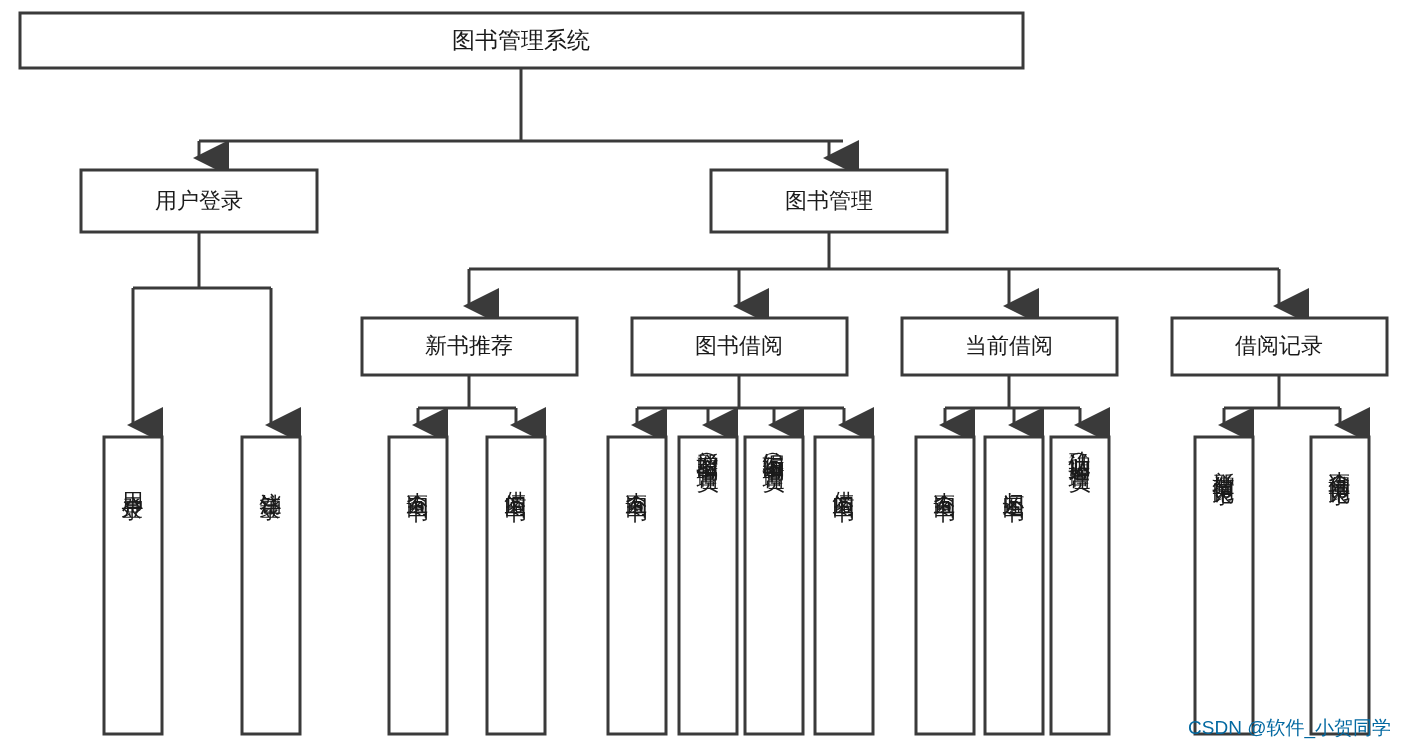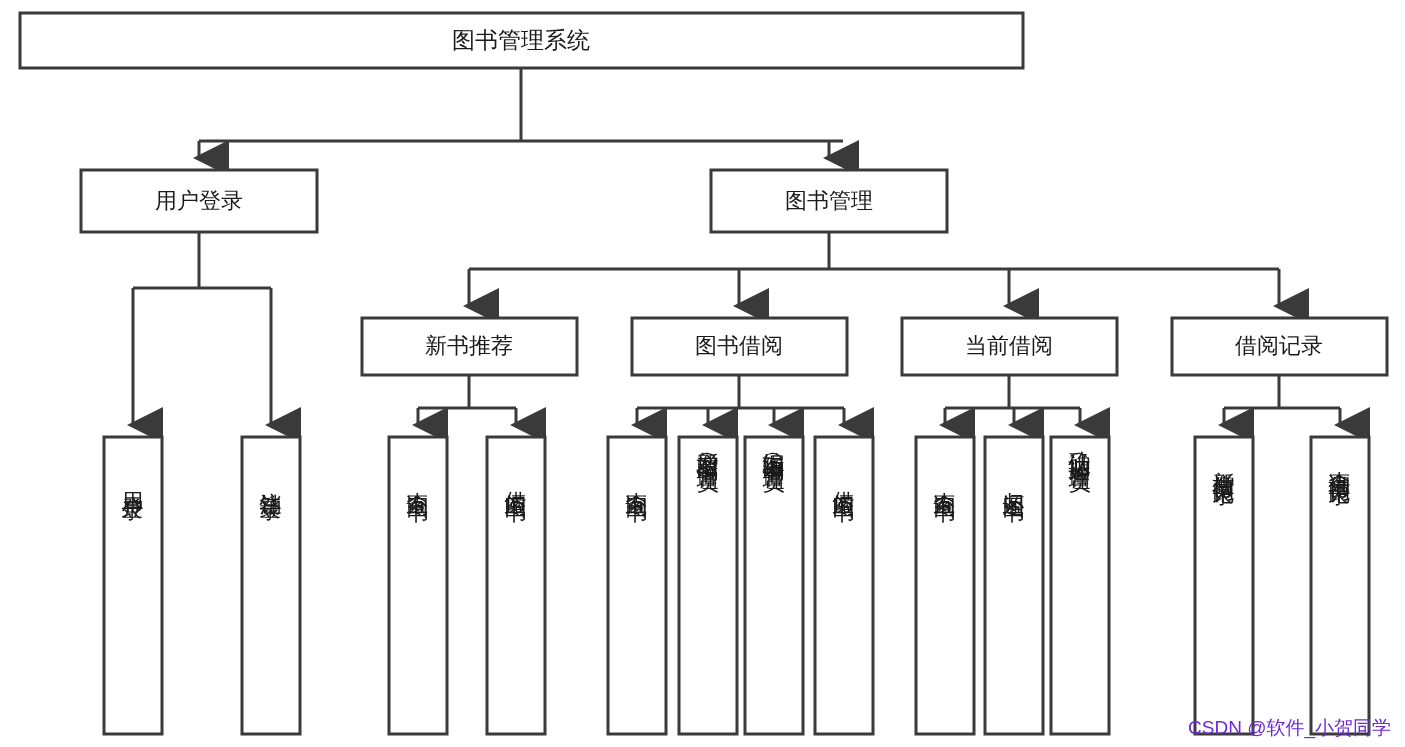--- a/index.html
+++ b/index.html
@@ -47,21 +47,21 @@
     stroke-width: 3;
     fill: none;
   }
   .arrow-head { fill: #3a3a3a; }
   .watermark {
     position: absolute;
     right: 14px;
     bottom: 6px;
     font-family: "Liberation Sans", "DejaVu Sans", sans-serif;
     font-size: 19px;
-    color: #6d28d9;
+    color: #0369a1;
     white-space: nowrap;
     pointer-events: none;
   }
 </style>
 </head>
 <body>
 
 <svg id="diagram" viewBox="0 0 1405 747">
   <defs>
     <marker id="arrow" viewBox="0 0 12 12" refX="6" refY="10" markerWidth="12" markerHeight="12" orient="auto">

